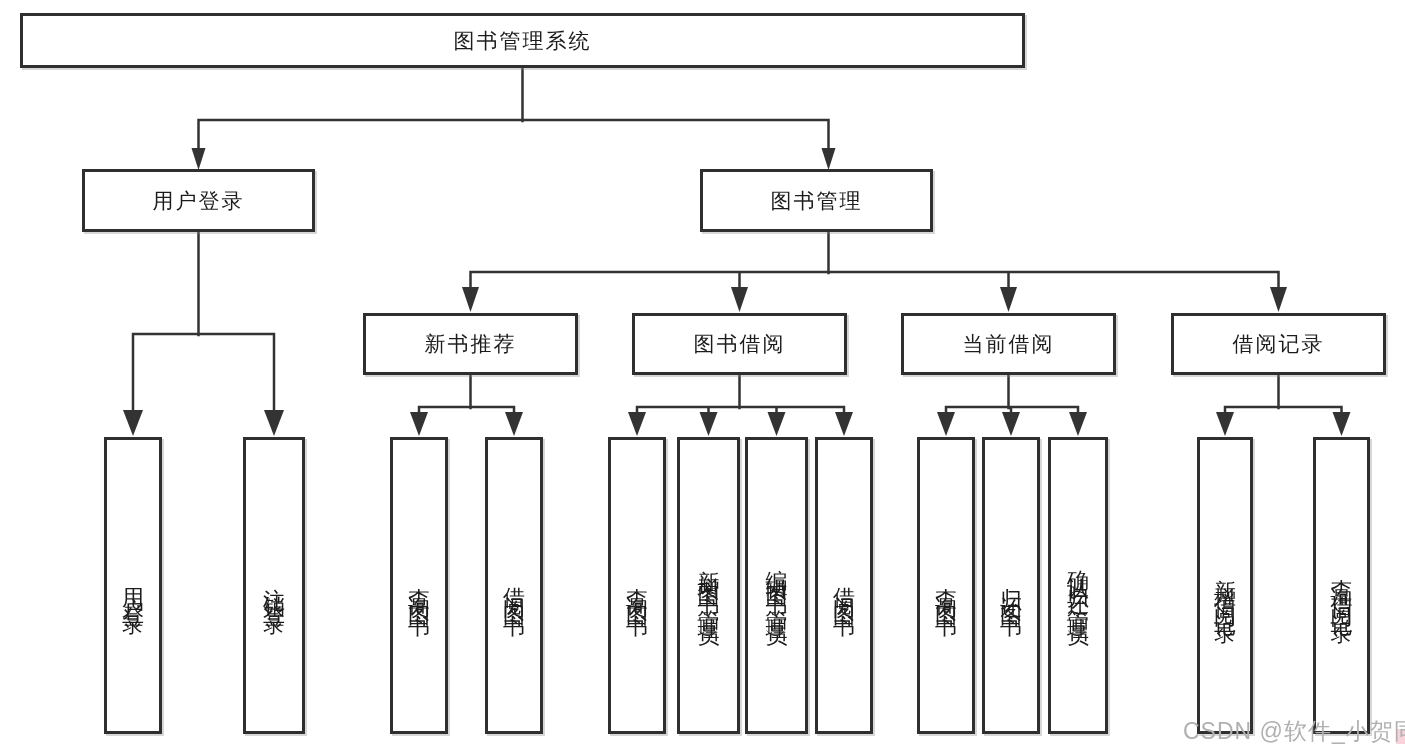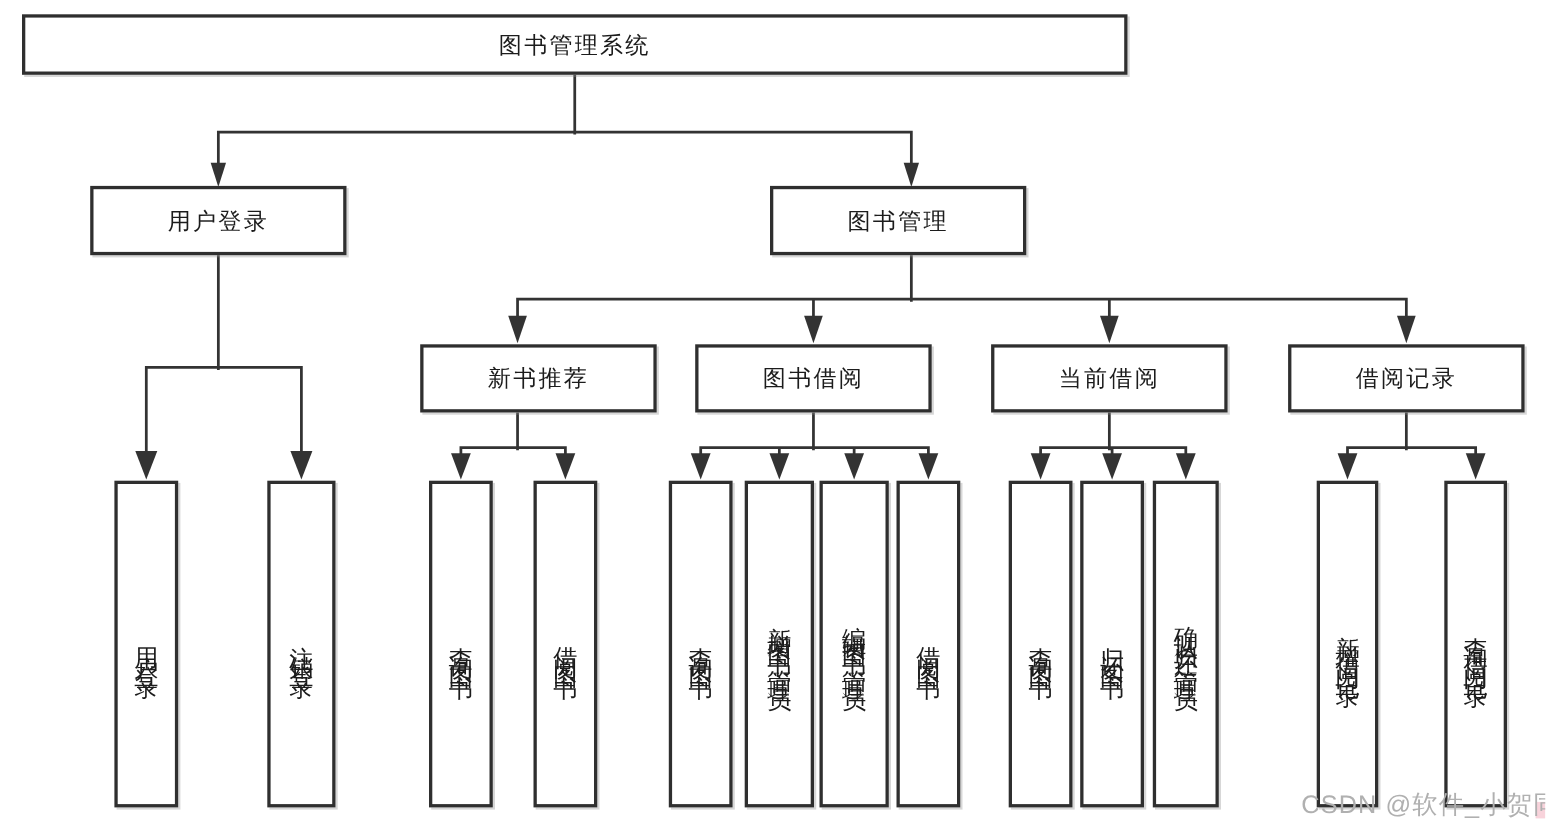--- a/index.html
+++ b/index.html
@@ -68,21 +68,21 @@
       <polygon points="1216,412 1234,412 1225,436"></polygon>
       <polygon points="1332.5,412 1350.5,412 1341.5,436"></polygon>
     </g>
   </svg>
 
   <div class="box box-root h">图书管理系统</div>
 
   <div class="box box-l2 h" style="left:82px;">用户登录</div>
   <div class="box box-l2 h" style="left:700px;">图书管理</div>
 
-  <div class="box box-l3 h" style="left:382px;">新书推荐</div>
+  <div class="box box-l3 h" style="left:363px;">新书推荐</div>
   <div class="box box-l3 h" style="left:901px;">当前借阅</div>
   <div class="box box-l3 h" style="left:632px;">图书借阅</div>
   <div class="box box-l3 h" style="left:1171px;">借阅记录</div>
 
   <div class="box v" style="left:104px;">用户登录</div>
   <div class="box v" style="left:243px;width:62px;">注销登录</div>
 
   <div class="box v" style="left:390px;">查询图书</div>
   <div class="box v" style="left:485px;">借阅图书</div>
 

